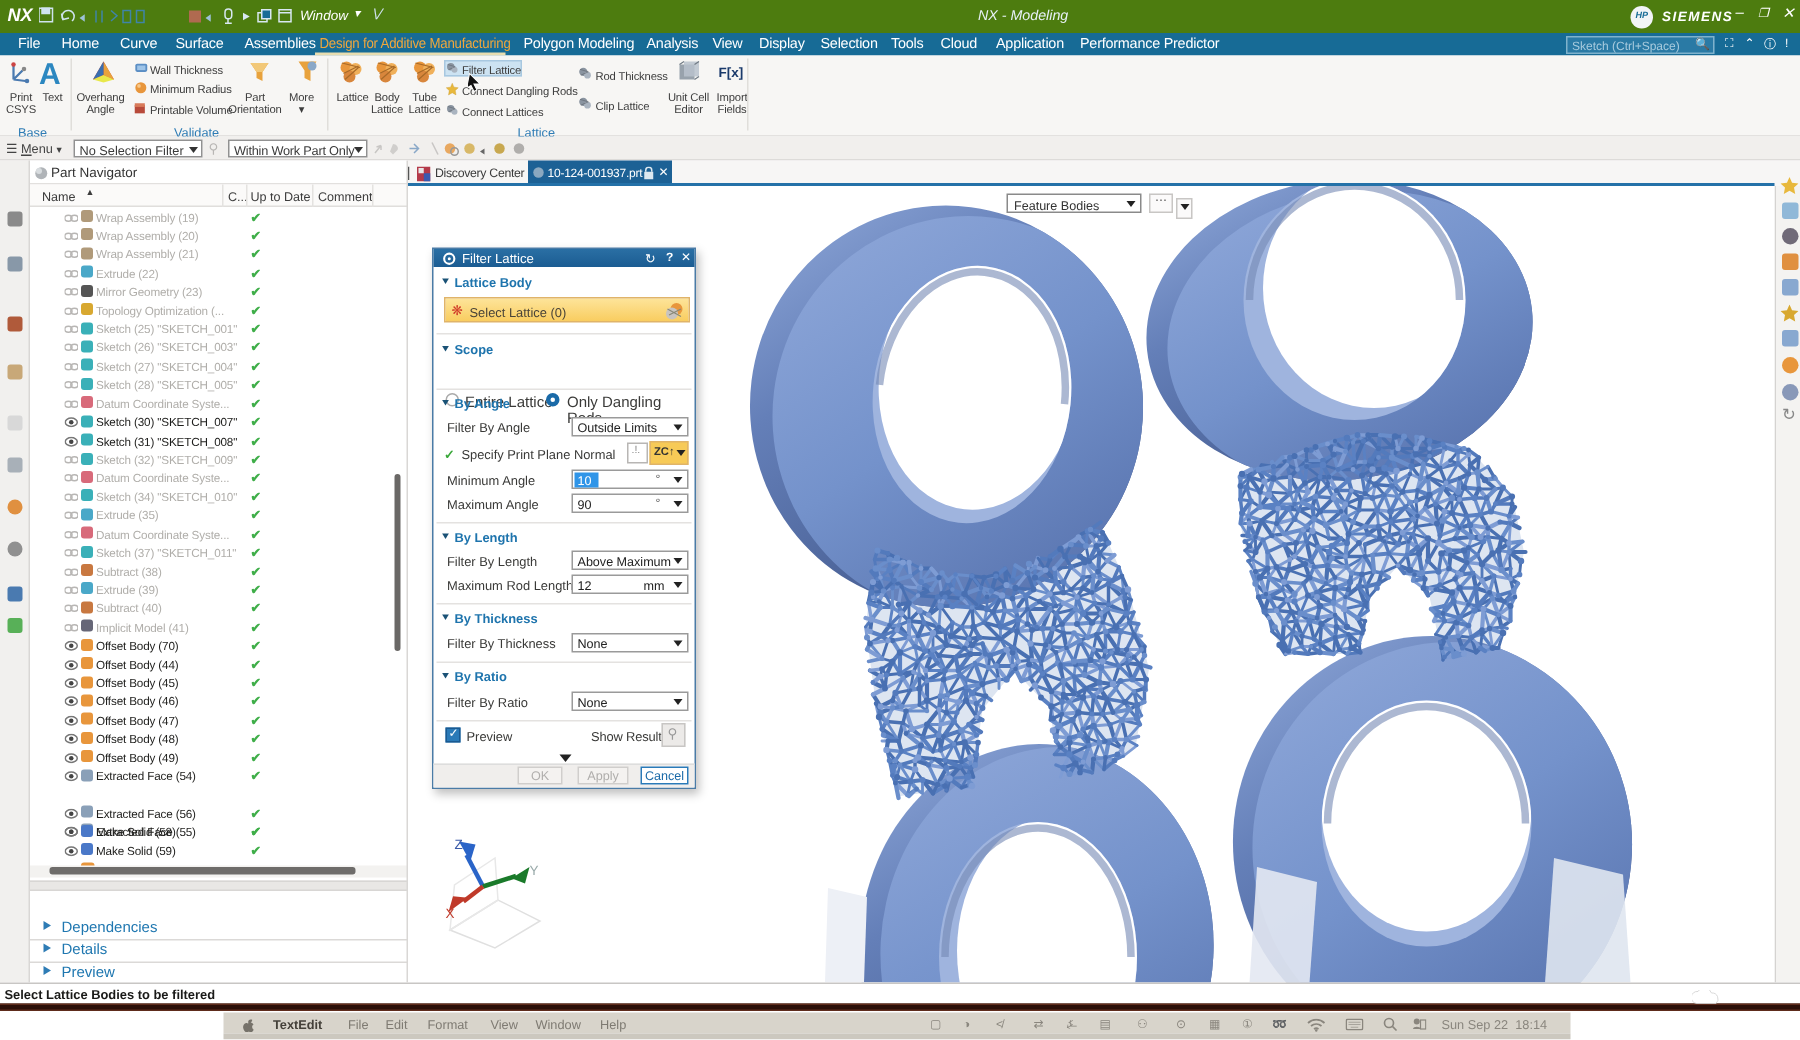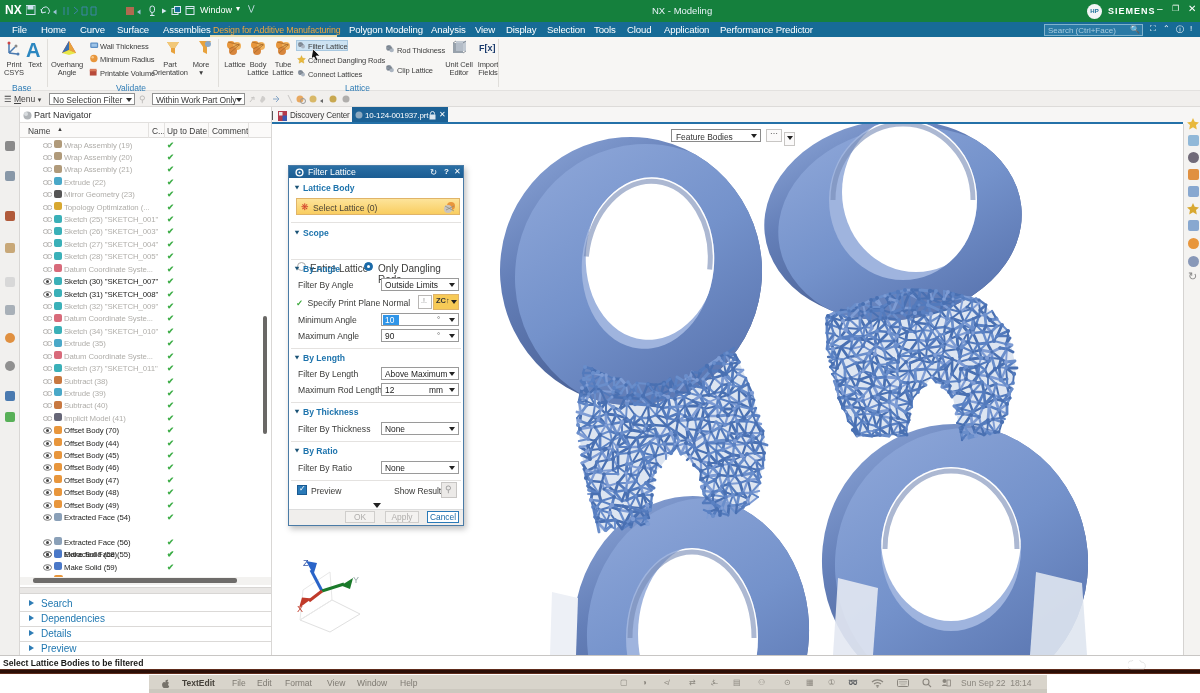--- a/index.html
+++ b/index.html
@@ -1,17 +1,17 @@
 <!DOCTYPE html>
 <html><head><meta charset="utf-8">
 <style>
 *{margin:0;padding:0;box-sizing:border-box;font-family:"Liberation Sans",sans-serif;}
 body{width:1200px;height:693px;position:relative;overflow:hidden;background:#fff;}
 .abs{position:absolute;}
-#titlebar{left:0;top:0;width:1200px;height:22px;background:#15803d;}
+#titlebar{left:0;top:0;width:1200px;height:22px;background:#4d7c0f;font-style:italic;}
 #menubar{left:0;top:22px;width:1200px;height:15px;background:#176b96;}
 .mtab{position:absolute;top:1.5px;font-size:9.6px;letter-spacing:-0.15px;color:#fff;white-space:nowrap;}
 #ribbon{left:0;top:37px;width:1200px;height:54px;background:#f7f6f4;border-bottom:1px solid #e3e1df;}
 .rlbl{position:absolute;font-size:7.5px;letter-spacing:-0.1px;color:#3d3d3d;text-align:center;line-height:8px;white-space:nowrap;}
 .grplbl{position:absolute;top:46px;font-size:8.5px;color:#2e7cb5;}
 .vsep{position:absolute;top:2px;height:48px;width:1px;background:#e0deda;}
 #toolbar{left:0;top:91px;width:1200px;height:16px;background:#f1efed;border-bottom:1px solid #dddbd9;}
 .combo{position:absolute;background:#fff;border:1px solid #919191;font-size:8.5px;color:#3a3a3a;}
 .combo .arr{position:absolute;right:2px;top:3px;width:0;height:0;border-left:3px solid transparent;border-right:3px solid transparent;border-top:4px solid #333;}
 #tabrow{left:260px;top:107px;width:940px;height:17px;background:#f7f6f5;}
@@ -87,21 +87,21 @@
     <span class="mtab" style="left:475px;">View</span>
     <span class="mtab" style="left:506px;">Display</span>
     <span class="mtab" style="left:547px;">Selection</span>
     <span class="mtab" style="left:594px;">Tools</span>
     <span class="mtab" style="left:627px;">Cloud</span>
     <span class="mtab" style="left:664px;">Application</span>
     <span class="mtab" style="left:720px;">Performance Predictor</span>
     <span class="mtab" style="left:213px;color:#f0a73c;display:inline-block;width:121px;transform:scaleX(0.92);transform-origin:0 0;white-space:nowrap;">Design for Additive Manufacturing</span>
     <div class="abs" style="left:210px;top:13px;width:127px;height:2px;background:#e8ddb0;"></div>
     <div class="abs" style="left:1044px;top:2px;width:99px;height:12px;background:#2a7aa5;border:1px solid #7fb2cc;">
-<span style="position:absolute;left:3px;top:1px;font-size:8px;color:#a8cbde;">Search (Ctrl+Face)</span>
+<span style="position:absolute;left:3px;top:1px;font-size:8px;color:#a8cbde;">Sketch (Ctrl+Space)</span>
 <span style="position:absolute;right:2px;top:0px;font-size:8px;color:#d8e8f0;">🔍</span>
     </div>
     <span class="mtab" style="left:1150px;top:2px;font-size:8px;">⛶</span>
     <span class="mtab" style="left:1163px;top:2px;font-size:8px;">⌃</span>
     <span class="mtab" style="left:1176px;top:2px;font-size:8px;">ⓘ</span>
     <span class="mtab" style="left:1190px;top:2px;font-size:8px;">!</span>
   </div>
 <div id="ribbon" class="abs">
     <svg class="abs" style="left:5px;top:2px" width="18" height="18" viewBox="0 0 18 18">
       <path d="M4 14L4 5M4 14l8 1M4 14l6-6" stroke="#4a7ab0" stroke-width="1.5" fill="none"></path>
@@ -608,21 +608,20 @@
       <span style="position:absolute;left:44px;top:1.5px;">Make Solid (59)</span>
       <span class="chk">✔</span>
     </div>
     <div class="navrow" style="top:466.7px;">
       <span style="position:absolute;left:34px;top:1px;width:9px;height:6px;background:#e8963c;border-radius:2px;"></span>
     </div>
     <div class="abs" style="left:243px;top:209px;width:4px;height:118px;background:#6a6866;border-radius:2px;"></div>
     <div class="abs" style="left:0px;top:470px;width:252px;height:8px;background:#f3f2f0;"></div>
     <div class="abs" style="left:13px;top:471px;width:204px;height:5px;background:#6e6c6a;border-radius:2px;"></div>
     <div class="abs" style="left:0px;top:480px;width:252px;height:7px;background:#e9e7e5;border-top:1px solid #d8d6d4;border-bottom:1px solid #d8d6d4;"></div>
-    <div class="secrow" style="top:490px;height:15px;"><span class="tri-r" style="margin-left:9px;"></span><span style="position:absolute;left:21px;top:1px;">Search</span></div>
     <div class="secrow" style="top:505px;height:15px;"><span class="tri-r" style="margin-left:9px;"></span><span style="position:absolute;left:21px;top:1px;">Dependencies</span></div>
     <div class="secrow" style="top:520px;height:15px;"><span class="tri-r" style="margin-left:9px;"></span><span style="position:absolute;left:21px;top:1px;">Details</span></div>
     <div class="secrow" style="top:535px;height:15px;"><span class="tri-r" style="margin-left:9px;"></span><span style="position:absolute;left:21px;top:1px;">Preview</span></div>
   </div>
 <div id="rightbar" class="abs">
     <svg class="abs" style="left:3px;top:-6px" width="12" height="12">
       <path d="M6 0l1.7 3.8L12 4.4 9 7l.8 4.4L6 9.2 2.2 11.4 3 7 0 4.4l4.3-.6Z" fill="#e8b83c"></path>
     </svg>
     <div class="abs" style="left:4px;top:11px;width:11px;height:11px;background:#90b8d8;border-radius:2px;"></div>
     <div class="abs" style="left:4px;top:28px;width:11px;height:11px;border-radius:50%;background:#706a78;"></div>

